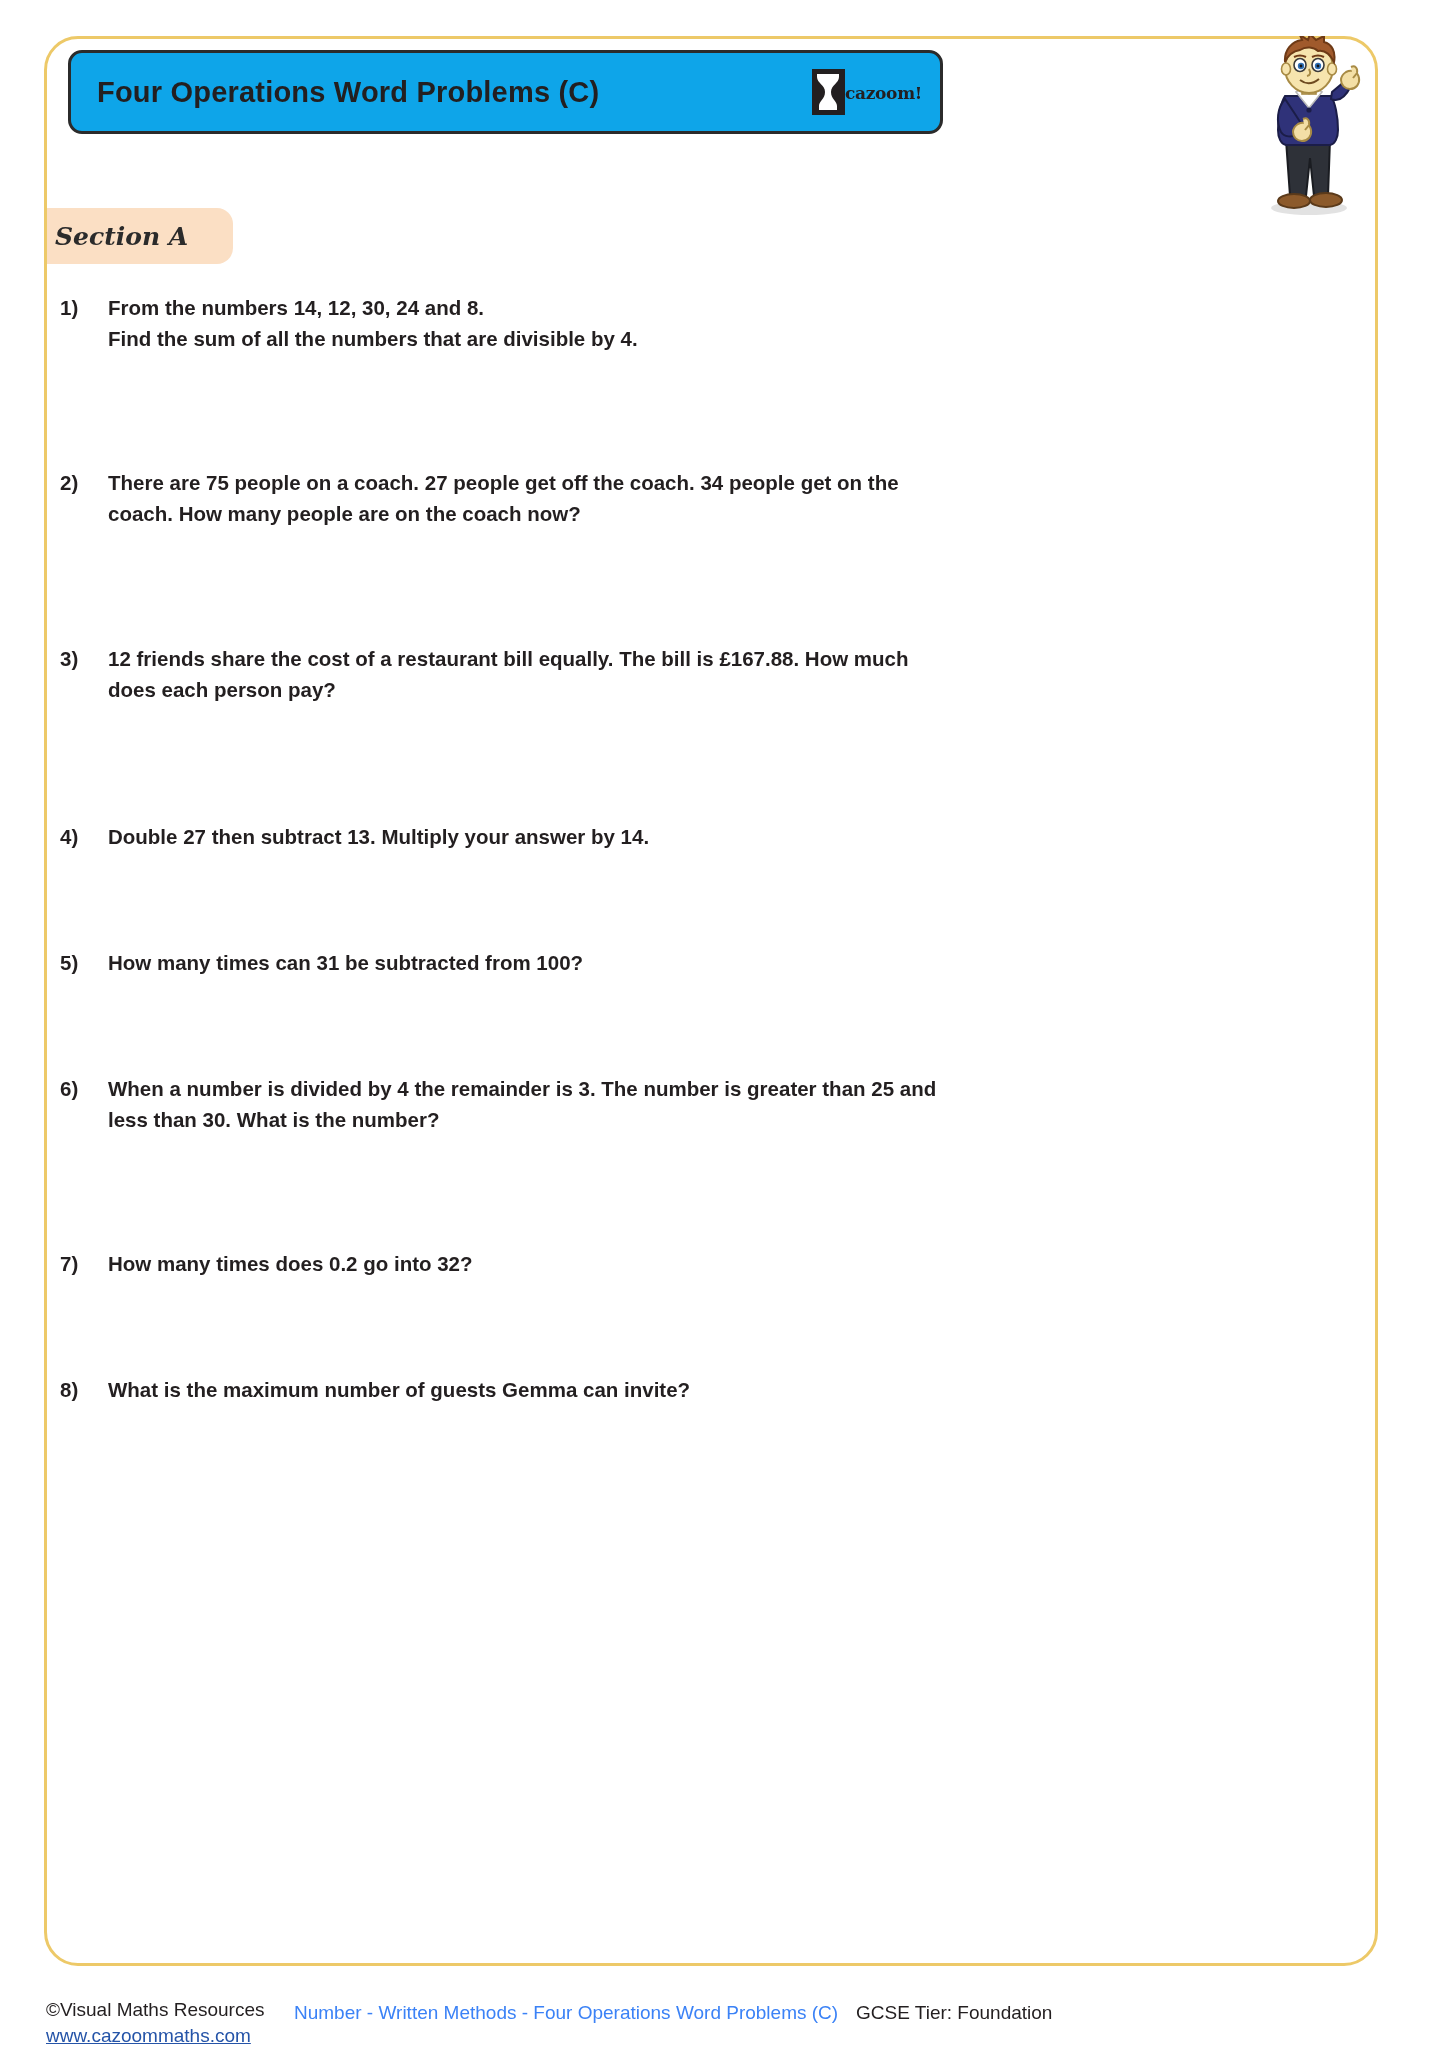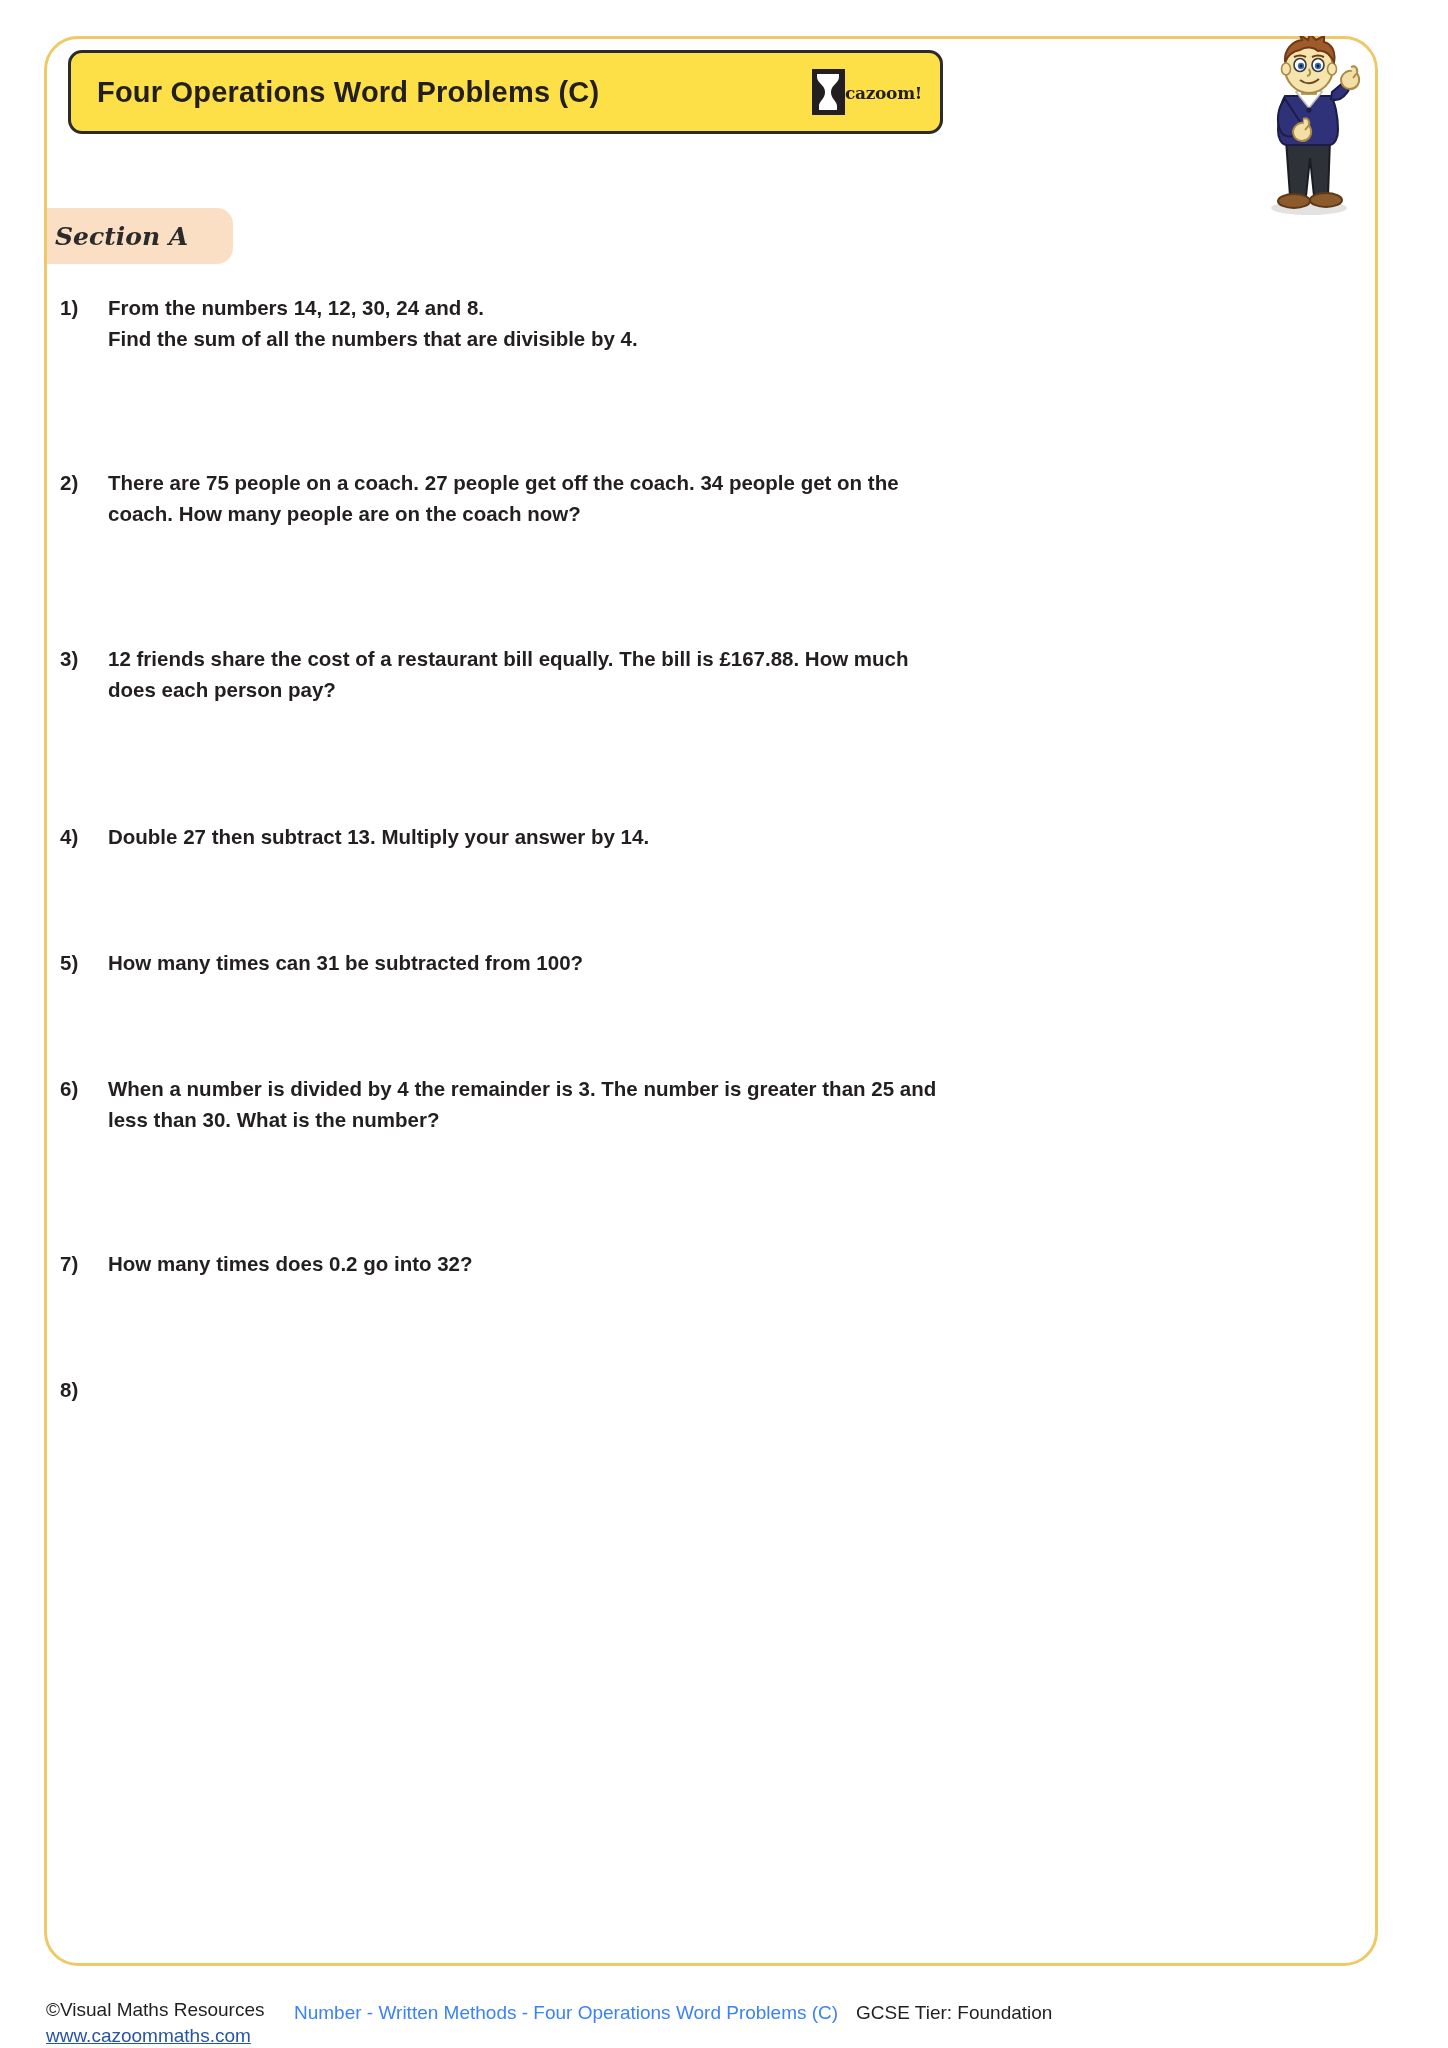--- a/index.html
+++ b/index.html
@@ -31,21 +31,21 @@
 
   
   .title-bar {
     position: absolute;
     left: 68px;
     top: 50px;
     width: 875px;
     height: 84px;
     border: 3px solid #2b2b2b;
     border-radius: 14px;
-    background: #fde047;
+    background: #0ea5e9;
     box-sizing: border-box;
     display: flex;
     align-items: center;
     justify-content: space-between;
     padding: 0 18px 0 26px;
   }
   .title-text {
     font-size: 29px;
     font-weight: bold;
     color: #231f20;
@@ -309,20 +309,21 @@
   <div class="question" style="margin-top:113px;">
     <span class="q-num">7)</span>
     <span class="q-body">
       <span class="ln">How many times does 0.2 go into 32?</span>
     </span>
   </div>
 
   <div class="question" style="margin-top:95px;">
     <span class="q-num">8)</span>
     <span class="q-body">
+      <span class="ln">What is the maximum number of guests Gemma can invite?</span>
     </span>
   </div>
 
 </div>
 
 <div class="footer">
   <div class="footer-left">
     <div>©Visual Maths Resources</div>
     <a class="footer-link" href="#">www.cazoommaths.com</a>
   </div>

